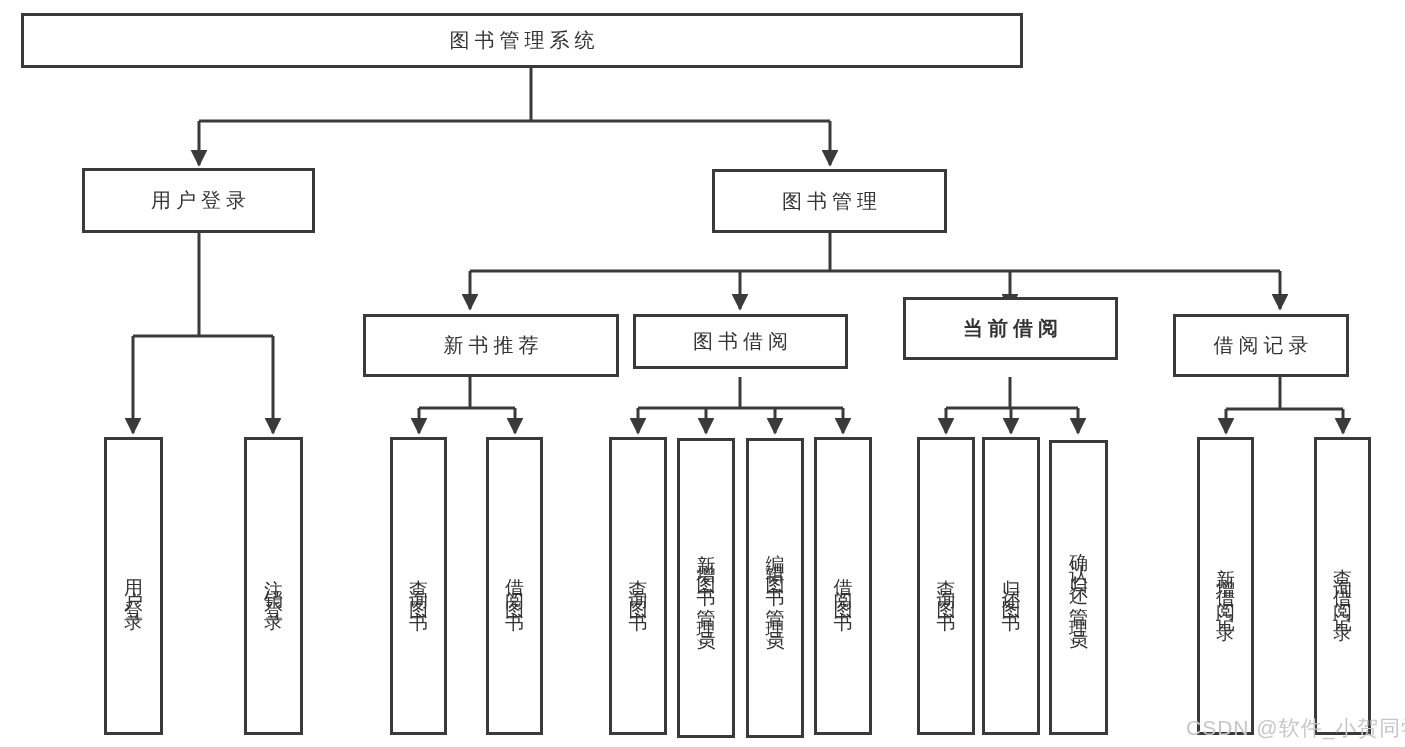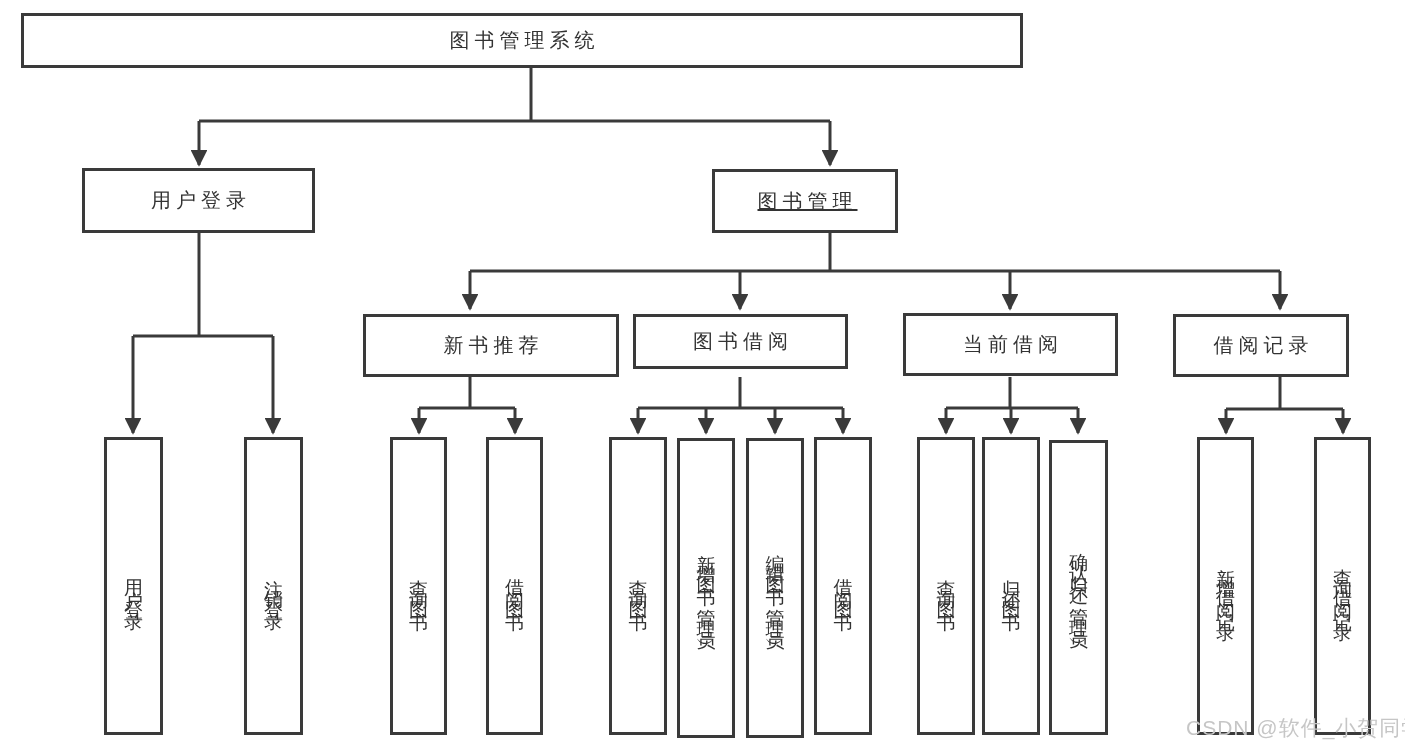--- a/index.html
+++ b/index.html
@@ -94,25 +94,25 @@
       <path d="M1011,408 V433" marker-end="url(#arrow)"></path>
       <path d="M1078,408 V433" marker-end="url(#arrow)"></path>
       <path d="M1226,409 V433" marker-end="url(#arrow)"></path>
       <path d="M1343,409 V433" marker-end="url(#arrow)"></path>
     </g>
   </svg>
 
   <div class="box hbox" style="left:21px; top:13px; width:1002px; height:55px;">图书管理系统</div>
 
   <div class="box hbox" style="left:82px; top:168px; width:233px; height:65px;">用户登录</div>
-  <div class="box hbox" style="left:712px; top:169px; width:186px; height:64px;text-decoration:underline;">图书管理</div>
+  <div class="box hbox" style="left:712px; top:169px; width:235px; height:64px;">图书管理</div>
 
   <div class="box hbox" style="left:363px; top:314px; width:256px; height:63px;">新书推荐</div>
   <div class="box hbox" style="left:633px; top:314px; width:215px; height:55px;">图书借阅</div>
-  <div class="box hbox" style="left:903px; top:313px; width:215px; height:63px;">当前借阅</div>
+  <div class="box hbox" style="left:903px; top:297px; width:215px; height:63px;font-weight:bold;">当前借阅</div>
   <div class="box hbox" style="left:1173px; top:314px; width:176px; height:63px;">借阅记录</div>
 
   <div class="box vbox" style="left:104px; top:437px; width:59px; height:298px;">用户登录</div>
   <div class="box vbox" style="left:244px; top:437px; width:59px; height:298px;">注销登录</div>
 
   <div class="box vbox" style="left:390px; top:437px; width:57px; height:298px;">查询图书</div>
   <div class="box vbox" style="left:486px; top:437px; width:57px; height:298px;">借阅图书</div>
 
   <div class="box vbox" style="left:609px; top:437px; width:58px; height:298px;">查询图书</div>
   <div class="box vbox" style="left:677px; top:438px; width:58px; height:300px;">新增图书（管理员）</div>

